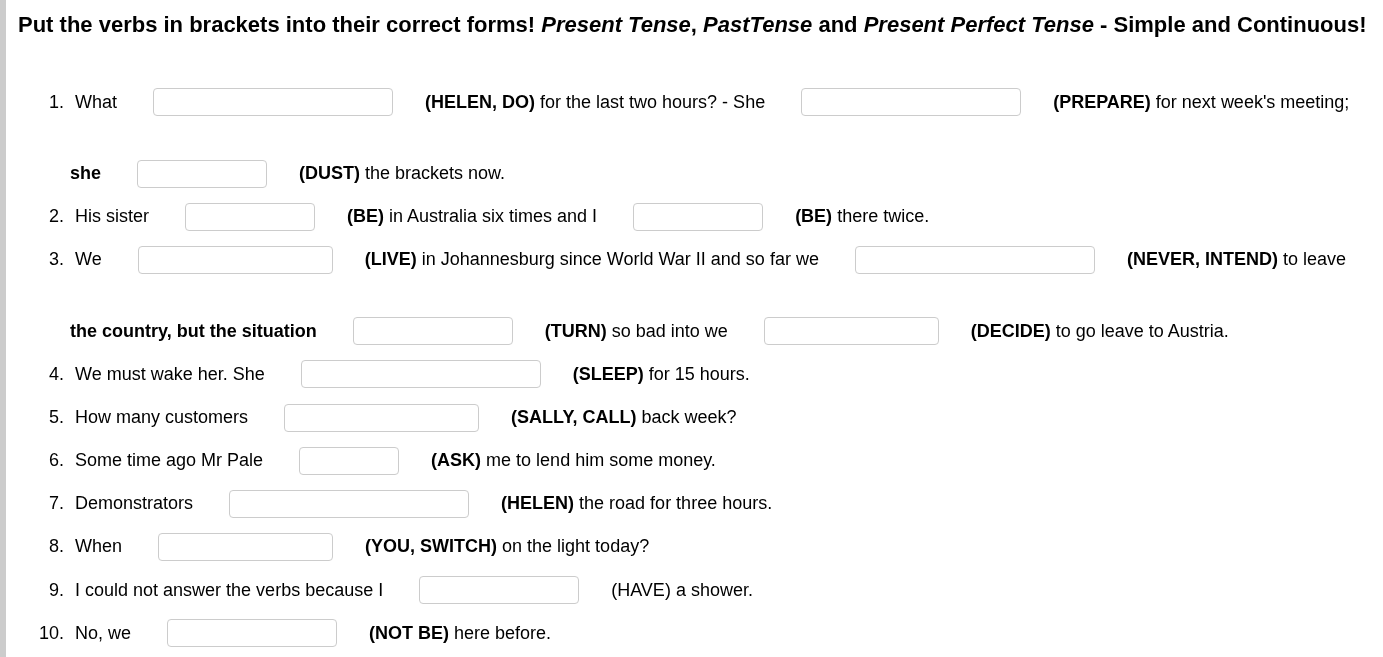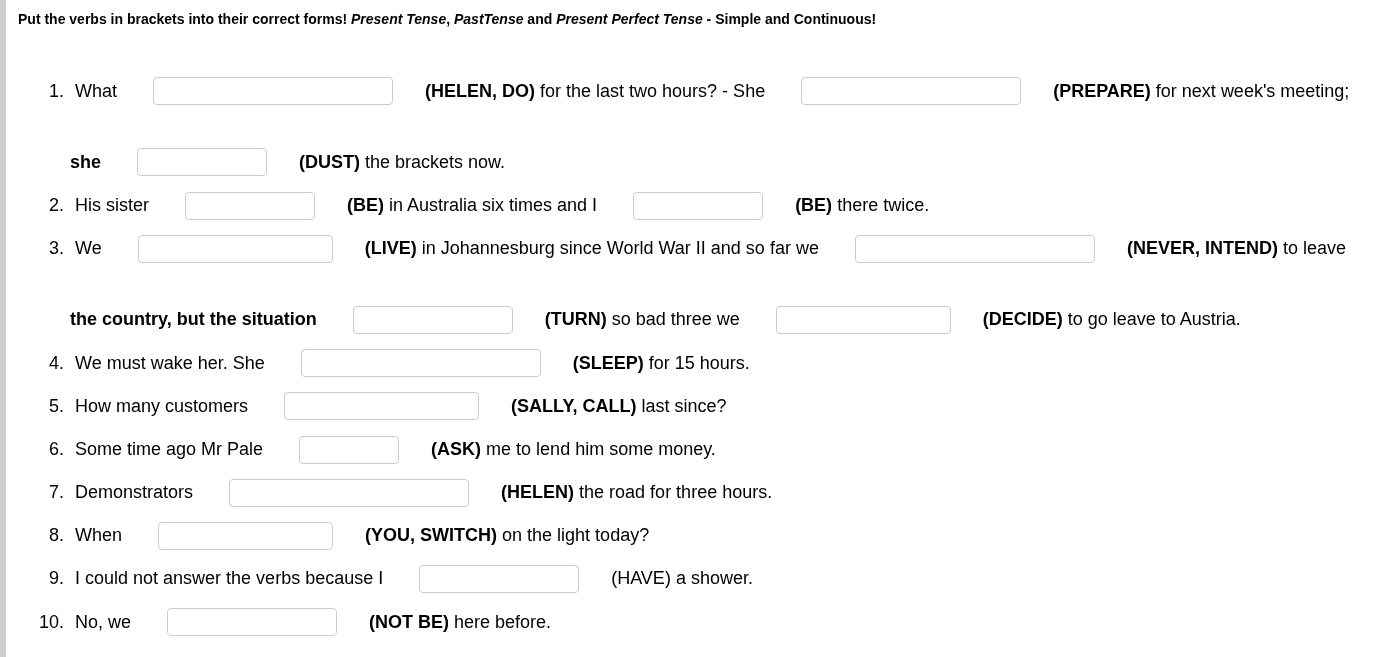--- a/index.html
+++ b/index.html
@@ -12,21 +12,21 @@
       font-size: 18px;
       color: #000;
       background: #fff;
       padding: 0;
     }
     .container {
       border-left: 6px solid #ccc;
       padding: 10px 12px 20px 12px;
     }
     .instructions {
-      font-size: 14px;
+      font-size: 22px;
       font-weight: bold;
       margin-bottom: 40px;
       line-height: 1.4;
     }
     .instructions .italic {
       font-style: italic;
     }
     .questions {
       padding-left: 20px;
     }
@@ -103,37 +103,37 @@
 
     <div class="question">
       <span class="seg"><span class="qnum">3.</span>
       <span>We</span></span>
       <input type="text" class="text-input w-md" style="">
       <span class="seg"><span class="hint">(LIVE)</span><span> in Johannesburg since World War II and so far we</span></span>
       <input type="text" class="text-input w-lg" style="">
       <span class="seg"><span class="hint">(NEVER, INTEND)</span><span> to leave</span></span>
       <span class="indent seg">the country, but the situation</span>
       <input type="text" class="text-input" style="width: 160px;">
-      <span class="seg"><span class="hint">(TURN)</span><span> so bad three we</span></span>
+      <span class="seg"><span class="hint">(TURN)</span><span> so bad into we</span></span>
       <input type="text" class="text-input" style="width: 175px;">
       <span class="seg"><span class="hint">(DECIDE)</span><span> to go leave to Austria.</span></span>
     </div>
 
     <div class="question">
       <span class="seg"><span class="qnum">4.</span>
       <span>We must wake her. She</span></span>
       <input type="text" class="text-input w-lg" style="">
       <span class="seg"><span class="hint">(SLEEP)</span><span> for 15 hours.</span></span>
     </div>
 
     <div class="question">
       <span class="seg"><span class="qnum">5.</span>
       <span>How many customers</span></span>
       <input type="text" class="text-input w-md" style="">
-      <span class="seg"><span class="hint">(SALLY, CALL)</span><span> last since?</span></span>
+      <span class="seg"><span class="hint">(SALLY, CALL)</span><span> back week?</span></span>
     </div>
 
     <div class="question">
       <span class="seg"><span class="qnum">6.</span>
       <span>Some time ago Mr Pale</span></span>
       <input type="text" class="text-input w-xs" style="">
       <span class="seg"><span class="hint">(ASK)</span><span> me to lend him some money.</span></span>
     </div>
 
     <div class="question">

